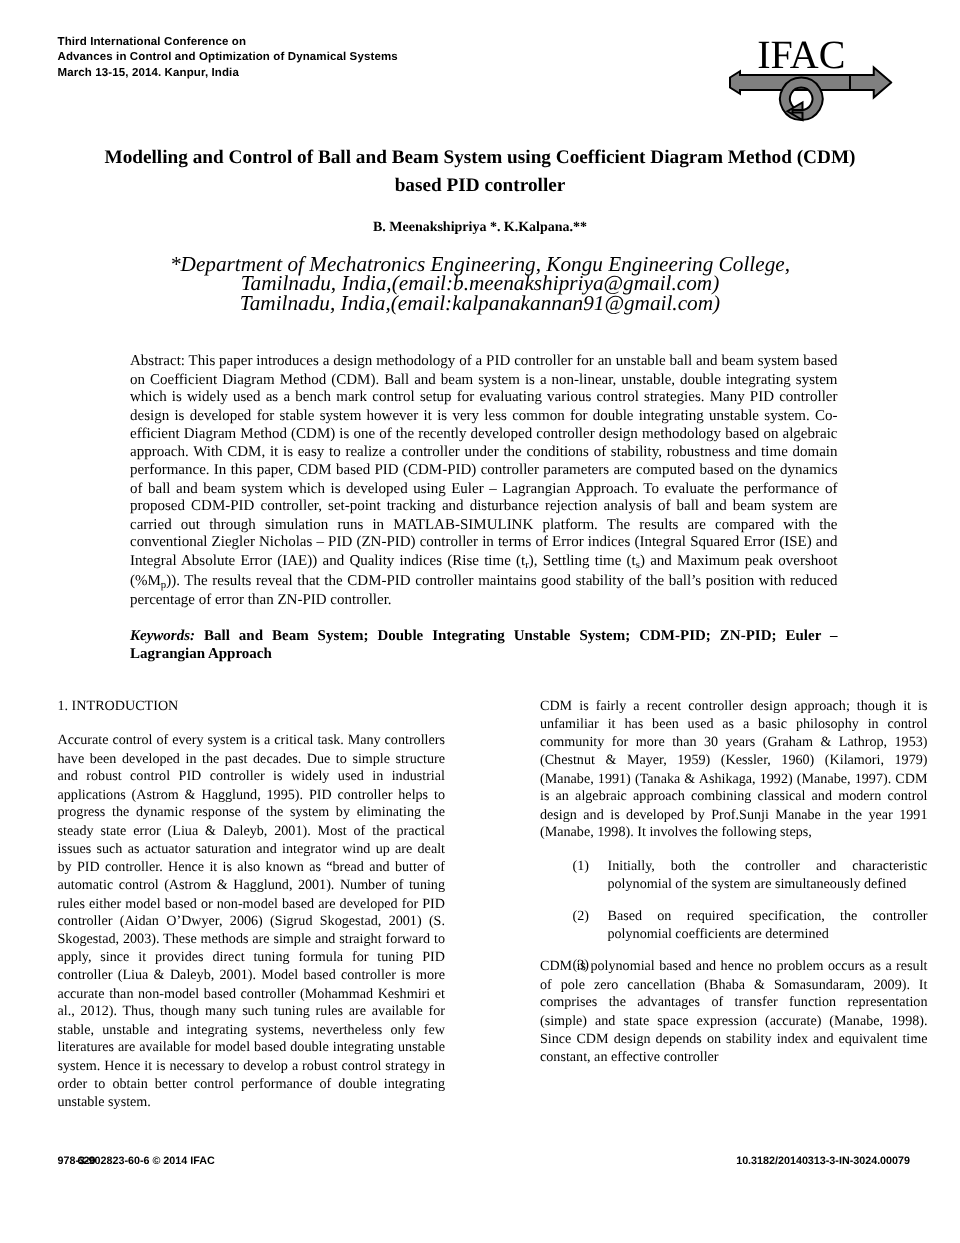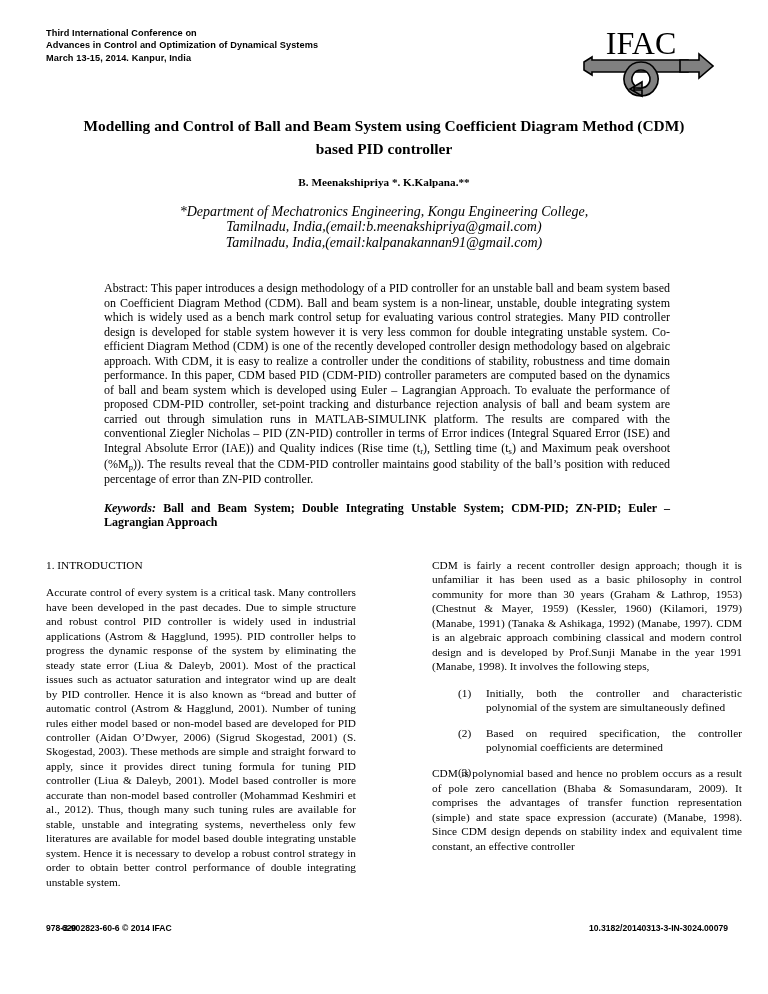--- a/index.html
+++ b/index.html
@@ -75,21 +75,21 @@
   }
 
   
   .affiliations {
     position: absolute;
     top: 204px;
     left: 70px;
     width: 628px;
     text-align: center;
     font-style: italic;
-    font-size: 14px;
+    font-size: 17px;
     line-height: 15.4px;
   }
   .affil-line { white-space: nowrap; }
 
   
   .abstract-block {
     position: absolute;
     top: 281px;
     left: 104px;
     width: 566px;

